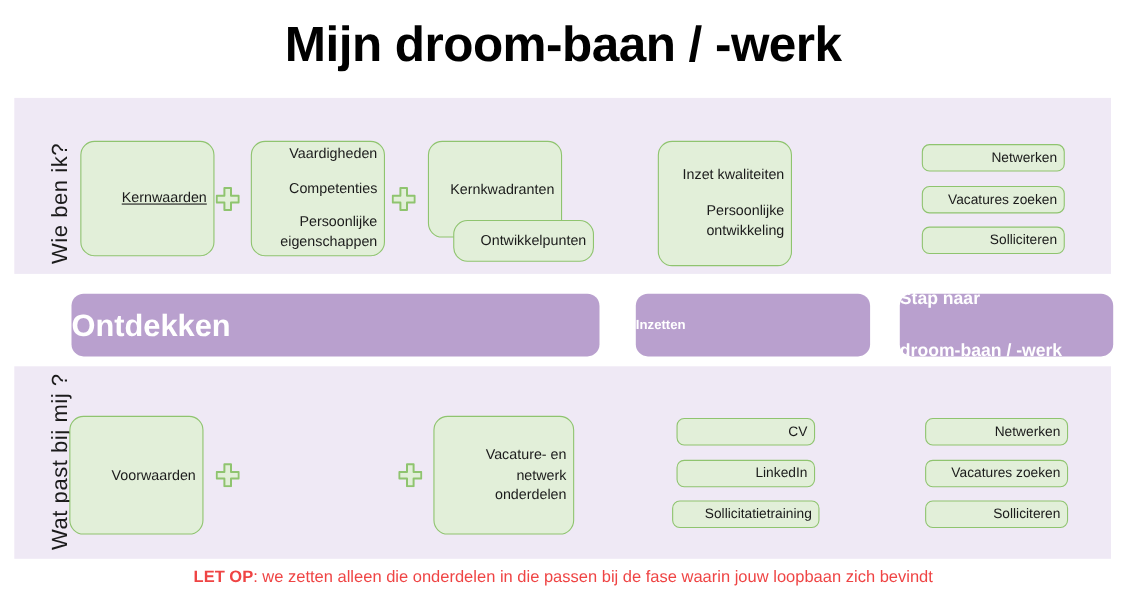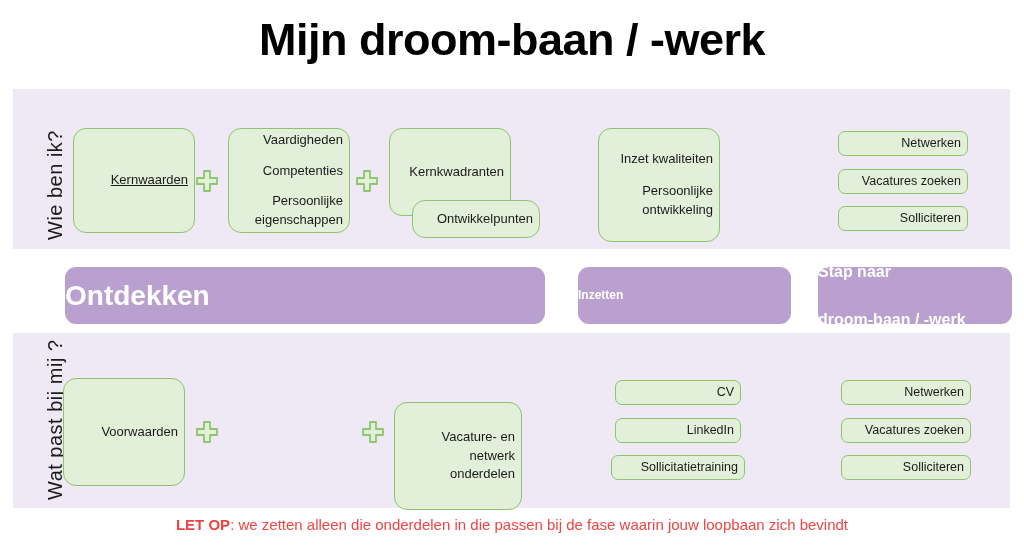--- a/index.html
+++ b/index.html
@@ -206,21 +206,21 @@
     </svg>
   </div>
 
 
   <div class="plus" style="left:362px; top:421px;">
     <svg width="22" height="22" viewBox="0 0 22 22">
       <path d="M8 1 H14 V8 H21 V14 H14 V21 H8 V14 H1 V8 H8 Z" fill="#E2EFD9" stroke="#8FC46F" stroke-width="1.8" stroke-linejoin="round"></path>
     </svg>
   </div>
 
-  <div class="gbox" style="left:394px; top:378px; width:128px; height:108px;margin-top:24px;">
+  <div class="gbox" style="left:394px; top:378px; width:128px; height:108px;">
     <span class="ln">Vacature- en</span>
     <span class="ln">netwerk</span>
     <span class="ln">onderdelen</span>
   </div>
 
   <div class="gbox small" style="left:615px; top:380px; width:126px; height:25px;">
     <span class="ln">CV</span>
   </div>
   <div class="gbox small" style="left:615px; top:418px; width:126px; height:25px;">
     <span class="ln">LinkedIn</span>

